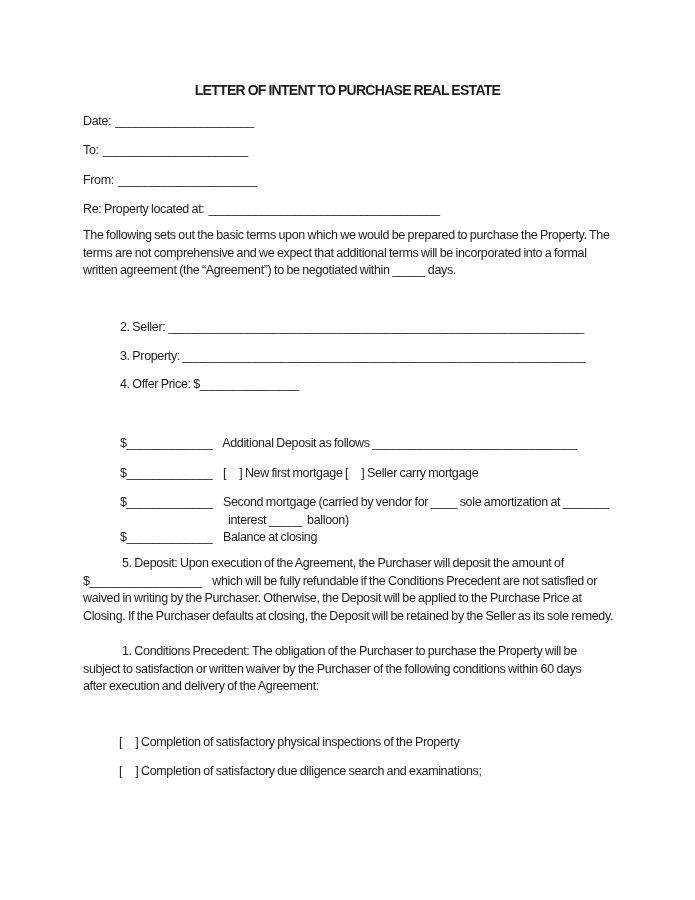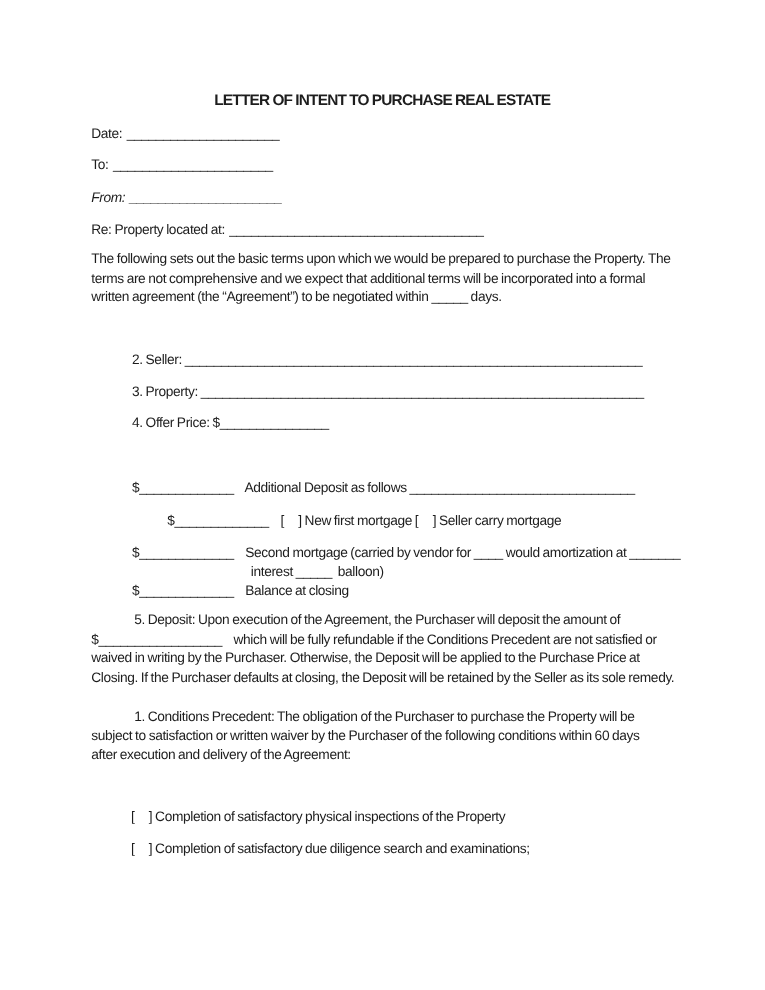--- a/index.html
+++ b/index.html
@@ -44,37 +44,37 @@
 <body>
 
 <div class="page">
 
   <div class="abs txt title" style="top:81px;">LETTER OF INTENT TO PURCHASE REAL ESTATE</div>
 
   <div class="abs txt" style="top:113px;left:83px;"><span>Date:</span><span class="blank">_____________________</span></div>
 
   <div class="abs txt" style="top:142px;left:83px;"><span>To:</span><span class="blank">______________________</span></div>
 
-  <div class="abs txt" style="top:172px;left:83px;font-style:italic;"><span>From:</span><span class="blank">_____________________</span></div>
+  <div class="abs txt" style="top:172px;left:83px;"><span>From:</span><span class="blank">_____________________</span></div>
 
   <div class="abs" style="top:227px;left:83px;">
     <div class="txt pline">The following sets out the basic terms upon which we would be prepared to purchase the Property. The</div>
     <div class="txt pline">terms are not comprehensive and we expect that additional terms will be incorporated into a formal</div>
     <div class="txt pline">written agreement (the “Agreement”) to be negotiated within _____ days.</div>
   </div>
 
   <div class="abs txt" style="top:201px;left:83px;"><span>Re: Property located at:</span><span class="blank">___________________________________</span></div>
 
   <div class="abs txt" style="top:319px;left:120px;">2. Seller: _______________________________________________________________</div>
   <div class="abs txt" style="top:348px;left:120px;">3. Property: _____________________________________________________________</div>
   <div class="abs txt" style="top:376px;left:120px;">4. Offer Price: $_______________</div>
 
   <div class="abs txt" style="top:435px;left:120px;">$_____________    Additional Deposit as follows _______________________________</div>
-  <div class="abs txt" style="top:465px;left:120px;margin-left:32px;">$_____________    [     ] New first mortgage [     ] Seller carry mortgage</div>
-  <div class="abs txt" style="top:494px;left:120px;">$_____________    Second mortgage (carried by vendor for ____ would amortization at _______</div>
+  <div class="abs txt" style="top:465px;left:120px;">$_____________    [     ] New first mortgage [     ] Seller carry mortgage</div>
+  <div class="abs txt" style="top:494px;left:120px;">$_____________    Second mortgage (carried by vendor for ____ sole amortization at _______</div>
   <div class="abs txt" style="top:512px;left:228px;">interest _____  balloon)</div>
   <div class="abs txt" style="top:529px;left:120px;">$_____________    Balance at closing</div>
 
   <div class="abs" style="top:555px;left:83px;">
     <div class="txt pline ind">5. Deposit: Upon execution of the Agreement, the Purchaser will deposit the amount of</div>
     <div class="txt pline">$_________________    which will be fully refundable if the Conditions Precedent are not satisfied or</div>
     <div class="txt pline">waived in writing by the Purchaser. Otherwise, the Deposit will be applied to the Purchase Price at</div>
     <div class="txt pline">Closing. If the Purchaser defaults at closing, the Deposit will be retained by the Seller as its sole remedy.</div>
   </div>
 

